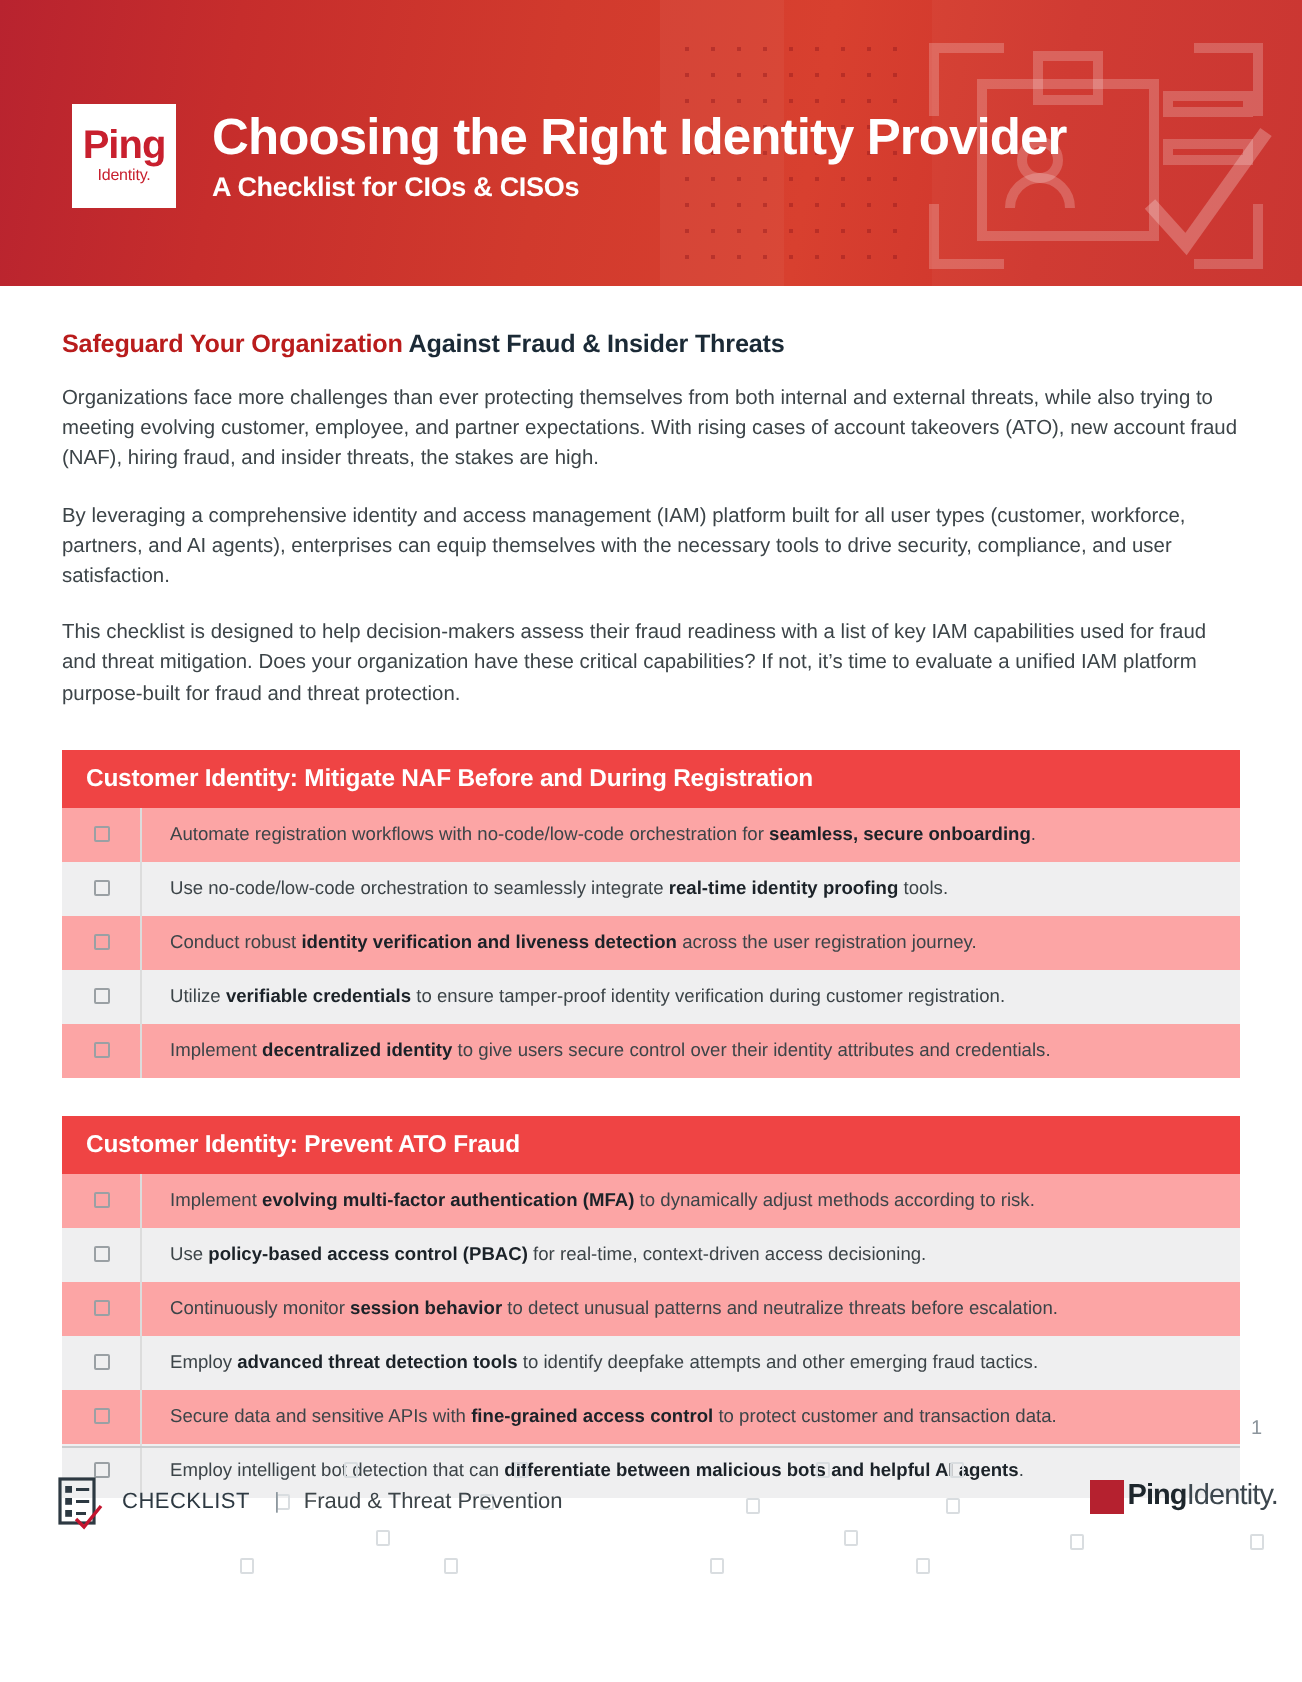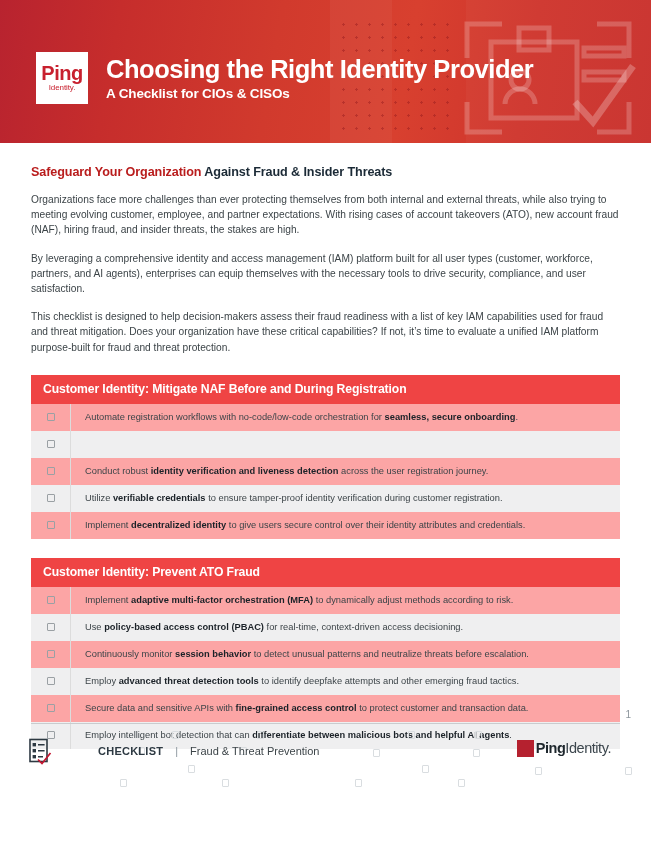--- a/index.html
+++ b/index.html
@@ -116,26 +116,26 @@
   .pagenum {
     position:absolute; right: 20px; top: 0px;
     font-size: 10px; color:#8c959c;
   }
   .foot-left {
     position:absolute; left: 28px; top: 28px;
     display:flex; align-items:center; gap: 9px;
   }
   .clip-icon { width: 24px; height: 28px; display:block; }
   .foot-label {
-    font-size: 11px; color:#2d3942; letter-spacing:0.25px; font-weight:700;margin-left:37px;
+    font-size: 11px; color:#2d3942; letter-spacing:0.25px; font-weight:400;
   }
   .foot-sep { color:#8d979e; font-size:11px; margin:0 3px; }
   .foot-sub { font-size: 11px; color:#3c4448; }
   .foot-logo {
-    position:absolute; right: 40px; top: 30px;
+    position:absolute; right: 12px; top: 30px;
     display:flex; align-items:center; gap: 2px;
   }
   .foot-sq { width: 17px; height: 17px; background:#b5212f; display:block; }
   .foot-ping { font-size:14.5px; font-weight:bold; color:#1d262c; letter-spacing:-0.45px; }
   .foot-ident { font-size:14.5px; font-weight:normal; color:#3c464d; letter-spacing:-0.45px; }
 
   
   .ghost {
     position:absolute;
     width: 7px; height: 8px;
@@ -198,20 +198,21 @@
           <div class="cl-row">
             <div class="cl-check">
               <span class="cbox"></span>
             </div>
             <div class="cl-text"><span>Automate registration workflows with no-code/low-code orchestration for </span><b>seamless, secure onboarding</b><span>.</span></div>
           </div>
           <div class="cl-row alt">
             <div class="cl-check">
               <span class="cbox"></span>
             </div>
+            <div class="cl-text"><span>Use no-code/low-code orchestration to seamlessly integrate </span><b>real-time identity proofing</b><span> tools.</span></div>
           </div>
           <div class="cl-row">
             <div class="cl-check">
               <span class="cbox"></span>
             </div>
             <div class="cl-text"><span>Conduct robust </span><b>identity verification and liveness detection</b><span> across the user registration journey.</span></div>
           </div>
           <div class="cl-row alt">
             <div class="cl-check">
               <span class="cbox"></span>
@@ -227,21 +228,21 @@
         </div>
     </div>
 
     <div class="checklist second">
       <div class="cl-head">Customer Identity: Prevent ATO Fraud</div>
       <div id="sec1-rows">
           <div class="cl-row">
             <div class="cl-check">
               <span class="cbox"></span>
             </div>
-            <div class="cl-text"><span>Implement </span><b>adaptive multi-factor orchestration (MFA)</b><span> to dynamically adjust methods according to risk.</span></div>
+            <div class="cl-text"><span>Implement </span><b>evolving multi-factor authentication (MFA)</b><span> to dynamically adjust methods according to risk.</span></div>
           </div>
           <div class="cl-row alt">
             <div class="cl-check">
               <span class="cbox"></span>
             </div>
             <div class="cl-text"><span>Use </span><b>policy-based access control (PBAC)</b><span> for real-time, context-driven access decisioning.</span></div>
           </div>
           <div class="cl-row">
             <div class="cl-check">
               <span class="cbox"></span>

